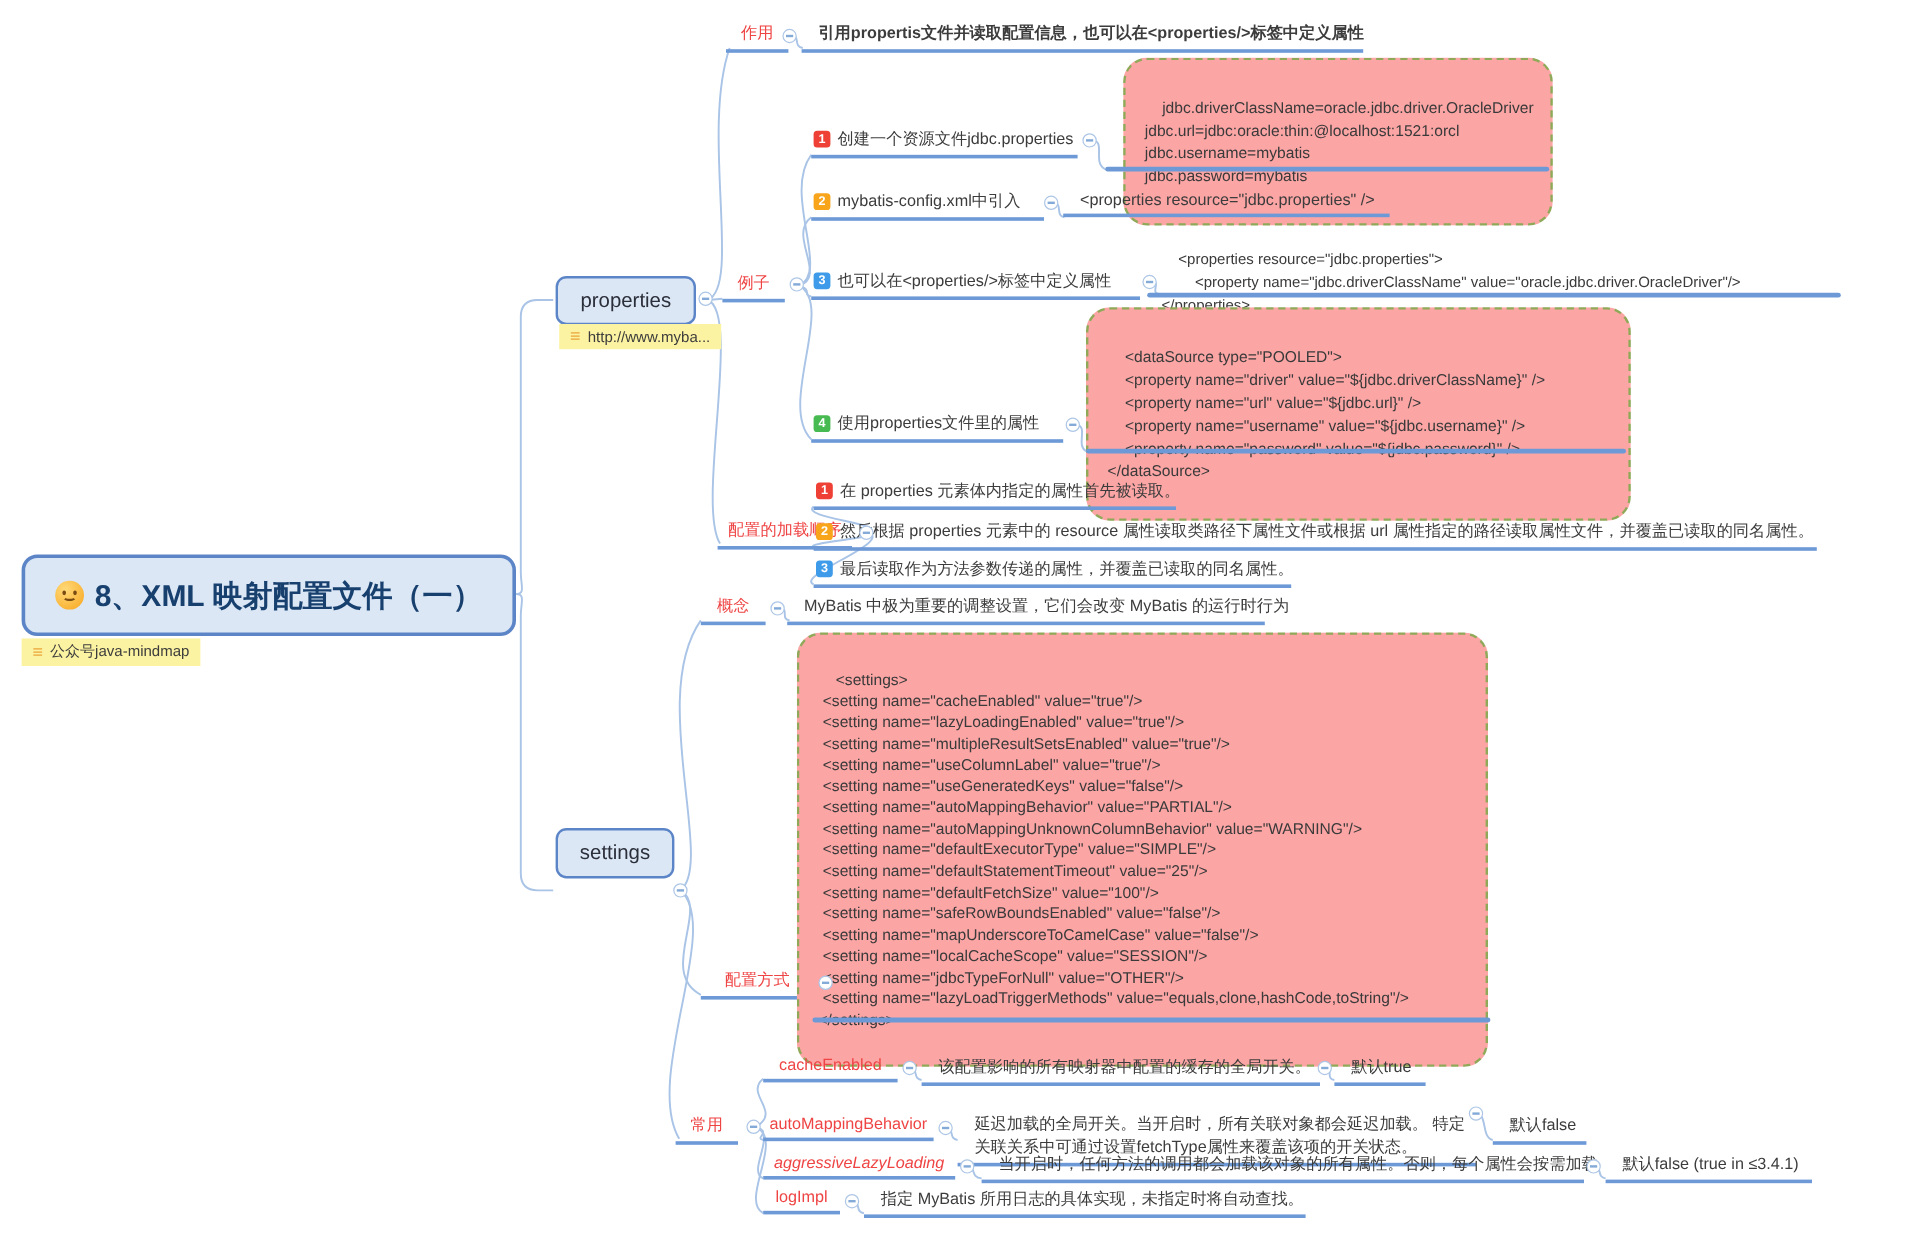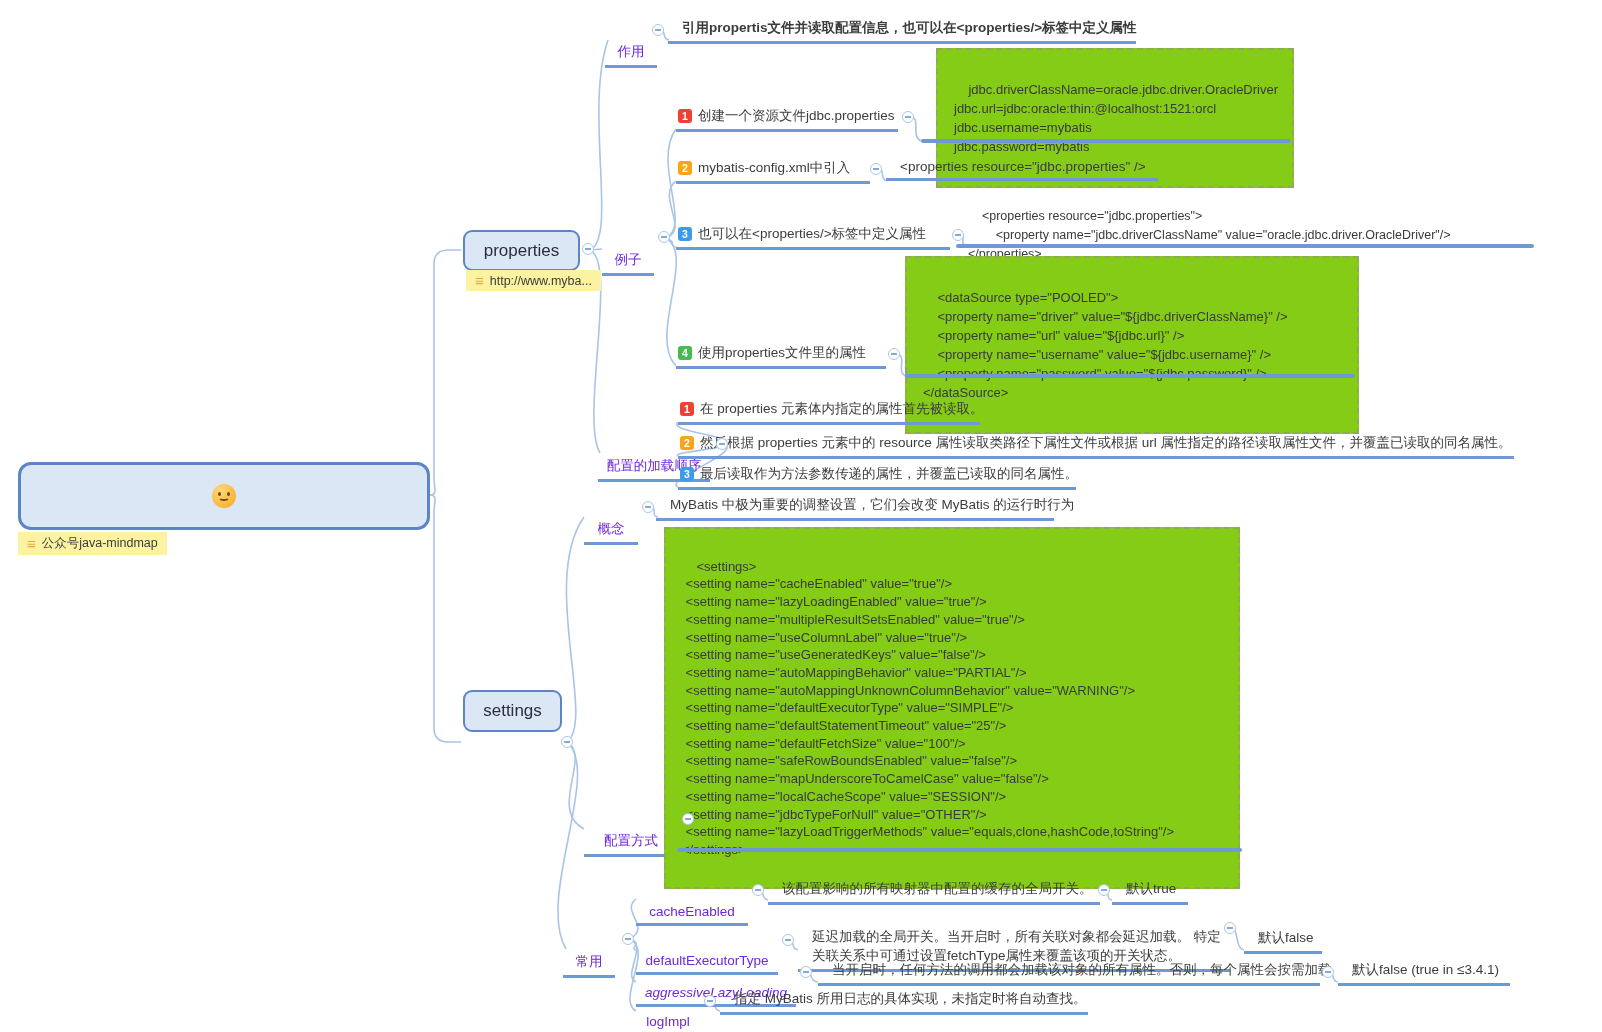--- a/index.html
+++ b/index.html
@@ -10,32 +10,32 @@
 
   .topic{position:absolute;z-index:2;background:#dce7f6;border:2px solid #5c85c7;border-radius:9px;
          display:flex;align-items:center;justify-content:center;font-size:17px;color:#2b2f3a;}
   .root{border-width:3px;border-radius:13px;font-size:25px;font-weight:bold;color:#17406e;gap:9px;}
 
   .note{position:absolute;z-index:2;background:#fcf3a2;display:flex;align-items:center;gap:6px;
         padding:3px 9px;font-size:12.5px;color:#3c3c3c;white-space:nowrap;}
   .noteicon{color:#e9a63d;font-weight:bold;font-size:15px;line-height:1;}
 
   .lbl{position:absolute;z-index:2;display:flex;align-items:flex-end;justify-content:center;
-       font-size:13.5px;color:#6d28d9;border-bottom:3px solid #6d9ad6;padding-bottom:4px;white-space:nowrap;margin-top:24px;}
+       font-size:13.5px;color:#ef4444;border-bottom:3px solid #6d9ad6;padding-bottom:4px;white-space:nowrap;}
   .item{position:absolute;z-index:2;display:flex;align-items:center;gap:6px;font-size:13.5px;color:#3c3c3c;
         border-bottom:3px solid #6d9ad6;padding:0 4px 4px 2px;white-space:nowrap;}
   .val{position:absolute;z-index:2;font-size:13.5px;color:#3c3c3c;border-bottom:3px solid #6d9ad6;
        padding:0 6px 4px 14px;white-space:nowrap;}
   .val2{white-space:pre-line;line-height:19px;}
 
   .badge{display:inline-block;min-width:14px;height:14px;border-radius:3px;color:#fff;font-size:10.5px;
          line-height:14px;text-align:center;font-weight:bold;flex:0 0 auto;}
   .b-red{background:#ee4035;} .b-orange{background:#f8a51b;} .b-blue{background:#3e9be9;} .b-green{background:#47bb52;}
 
-  .codebox{position:absolute;z-index:2;background:#84cc16;border:2px dashed #8fa958;border-radius:0;
+  .codebox{position:absolute;z-index:2;background:#fca5a5;border:2px dashed #8fa958;border-radius:20px;
            padding:11px 16px;font-size:13px;line-height:19px;white-space:pre;color:#3a3a3a;}
   .codetext{position:absolute;z-index:2;font-size:12.5px;line-height:19px;white-space:pre;color:#3a3a3a;}
   .bline{position:absolute;z-index:3;height:3.5px;background:#6d9ad6;border-radius:2px;}
 
   .minus{position:absolute;z-index:4;width:12px;height:12px;border:1px solid #adc6e6;border-radius:50%;background:#fff;box-sizing:border-box;}
   .minus::after{content:"";position:absolute;left:2px;top:4.4px;width:6px;height:1.6px;background:#84aad8;}
 
   .smiley{width:24px;height:24px;border-radius:50%;background:radial-gradient(circle at 35% 30%,#ffd978,#f7a61f);
           position:relative;display:inline-block;flex:0 0 auto;}
   .smiley::before{content:"";position:absolute;left:6px;top:8px;width:3px;height:3.5px;border-radius:50%;
@@ -90,20 +90,21 @@
     <path d="M1104,890 C1112,890 1104,899 1112,900"></path>
     <path d="M788,940 C796,940 790,949 798,950"></path>
     <path d="M1230,928 C1240,928 1234,948 1244,950"></path>
     <path d="M806,972 C814,972 808,981 818,982"></path>
     <path d="M1328,972 C1336,972 1330,981 1338,982"></path>
     <path d="M710,1001 C718,1001 712,1010 720,1011"></path>
   </svg>
 
   <div class="topic root" style="left:18px;top:462px;width:406px;height:62px;">
     <span class="smiley"></span>
+    <span>8、XML 映射配置文件（一）</span>
   </div>
   <div class="note" style="left:18px;top:532px;">
     <span class="noteicon">≡</span>
     <span>公众号java-mindmap</span>
   </div>
 
   <div class="topic" style="left:463px;top:230px;width:113px;height:37px;align-items:center;">
     <span>properties</span>
   </div>
   <span class="minus" style="left:582px;top:243px;"></span>
@@ -241,21 +242,21 @@
   <span class="minus" style="left:752px;top:884px;"></span>
   <div class="val" style="left:768px;top:880px;width:312px;">
     <span>该配置影响的所有映射器中配置的缓存的全局开关。</span>
   </div>
   <span class="minus" style="left:1098px;top:884px;"></span>
   <div class="val" style="left:1112px;top:880px;width:56px;">
     <span>默认true</span>
   </div>
 
   <div class="lbl" style="left:636px;top:929px;width:142px;">
-    <span>defaultExecutorType</span>
+    <span>autoMappingBehavior</span>
   </div>
   <span class="minus" style="left:782px;top:934px;"></span>
   <div class="val val2" style="left:798px;top:908px;width:412px;">
     <span>延迟加载的全局开关。当开启时，所有关联对象都会延迟加载。 特定
 关联关系中可通过设置fetchType属性来覆盖该项的开关状态。</span>
   </div>
   <span class="minus" style="left:1224px;top:922px;"></span>
   <div class="val" style="left:1244px;top:929px;width:58px;">
     <span>默认false</span>
   </div>

